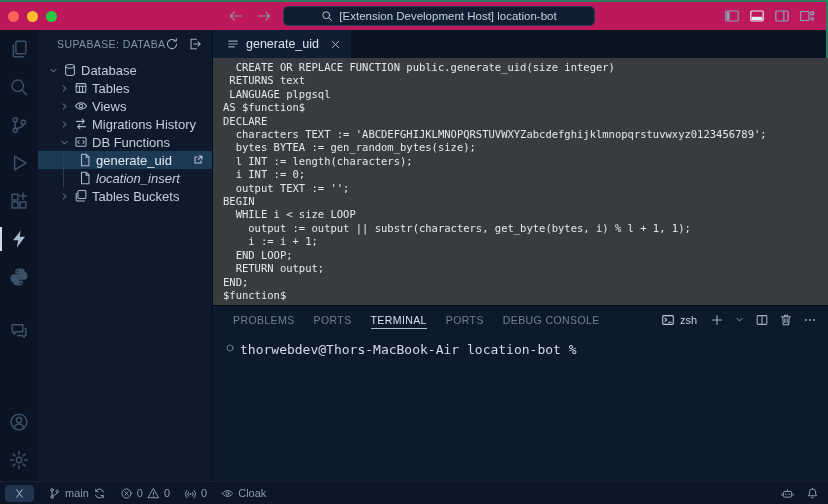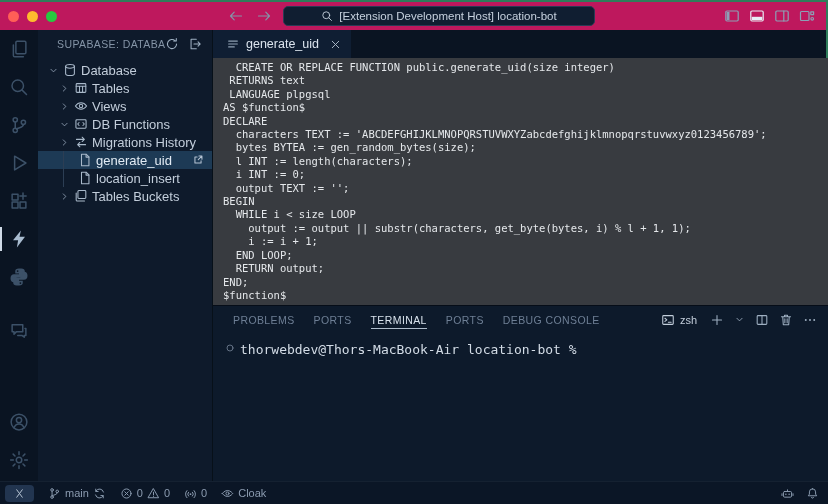--- a/index.html
+++ b/index.html
@@ -318,50 +318,50 @@
                   <circle cx="8" cy="8" r="1.9"></circle>
                 </svg>
               </span>
             </span>
             <span class="label">Views</span>
           </div>
           <div class="tree-row" style="padding-left: 20px;">
             <span class="chev">
               <span class="icon">
                 <svg viewBox="0 0 16 16" width="11" height="11" fill="none" stroke="currentColor" stroke-width="1.2" stroke-linecap="round" stroke-linejoin="round">
+                  <path d="M6.2 4.2L10 8l-3.8 3.8"></path>
+                </svg>
+              </span>
+            </span>
+            <span class="ticon">
+              <span class="icon">
+                <svg viewBox="0 0 16 16" width="14" height="14" fill="none" stroke="currentColor" stroke-width="1.2" stroke-linecap="round" stroke-linejoin="round">
+                  <path d="M2.8 5h9M9.3 2.5L11.8 5 9.3 7.5M13.2 11h-9M6.7 8.5L4.2 11l2.5 2.5"></path>
+                </svg>
+              </span>
+            </span>
+            <span class="label">Migrations History</span>
+          </div>
+          <div class="tree-row" style="padding-left: 20px;">
+            <span class="chev">
+              <span class="icon">
+                <svg viewBox="0 0 16 16" width="11" height="11" fill="none" stroke="currentColor" stroke-width="1.2" stroke-linecap="round" stroke-linejoin="round">
                   <path d="M4.2 6.2L8 10l3.8-3.8"></path>
                 </svg>
               </span>
             </span>
             <span class="ticon">
               <span class="icon">
                 <svg viewBox="0 0 16 16" width="14" height="14" fill="none" stroke="currentColor" stroke-width="1.2" stroke-linecap="round" stroke-linejoin="round">
                   <rect x="2.2" y="3.2" width="11.6" height="9.6" rx="1"></rect>
                   <path d="M5.8 6.3L4.2 8l1.6 1.7M10.2 6.3L11.8 8l-1.6 1.7"></path>
                 </svg>
               </span>
             </span>
             <span class="label">DB Functions</span>
-          </div>
-          <div class="tree-row" style="padding-left: 20px;">
-            <span class="chev">
-              <span class="icon">
-                <svg viewBox="0 0 16 16" width="11" height="11" fill="none" stroke="currentColor" stroke-width="1.2" stroke-linecap="round" stroke-linejoin="round">
-                  <path d="M6.2 4.2L10 8l-3.8 3.8"></path>
-                </svg>
-              </span>
-            </span>
-            <span class="ticon">
-              <span class="icon">
-                <svg viewBox="0 0 16 16" width="14" height="14" fill="none" stroke="currentColor" stroke-width="1.2" stroke-linecap="round" stroke-linejoin="round">
-                  <path d="M2.8 5h9M9.3 2.5L11.8 5 9.3 7.5M13.2 11h-9M6.7 8.5L4.2 11l2.5 2.5"></path>
-                </svg>
-              </span>
-            </span>
-            <span class="label">Migrations History</span>
           </div>
           <div class="tree-row selected guide" style="padding-left: 40px;">
             <span class="ticon">
               <span class="icon">
                 <svg viewBox="0 0 16 16" width="14" height="14" fill="none" stroke="currentColor" stroke-width="1.2" stroke-linecap="round" stroke-linejoin="round">
                   <path d="M4 1.5h5.5l3 3v10H4z"></path>
                   <path d="M9.2 1.5v3.2h3.3"></path>
                 </svg>
               </span>
             </span>
@@ -369,21 +369,21 @@
             <span class="spacer"></span>
             <span class="row-action">
               <span class="icon">
                 <svg viewBox="0 0 16 16" width="14" height="14" fill="none" stroke="currentColor" stroke-width="1.2" stroke-linecap="round" stroke-linejoin="round">
                   <path d="M7 4.5H4.5v7h7V9"></path>
                   <path d="M9 3.5h3.5V7M12.3 3.7L8.3 7.7"></path>
                 </svg>
               </span>
             </span>
           </div>
-          <div class="tree-row guide" style="padding-left: 40px;">
+          <div class="tree-row guide" style="padding-left: 40px; font-style: italic;">
             <span class="ticon">
               <span class="icon">
                 <svg viewBox="0 0 16 16" width="14" height="14" fill="none" stroke="currentColor" stroke-width="1.2" stroke-linecap="round" stroke-linejoin="round">
                   <path d="M4 1.5h5.5l3 3v10H4z"></path>
                   <path d="M9.2 1.5v3.2h3.3"></path>
                 </svg>
               </span>
             </span>
             <span class="label">location_insert</span>
           </div>

